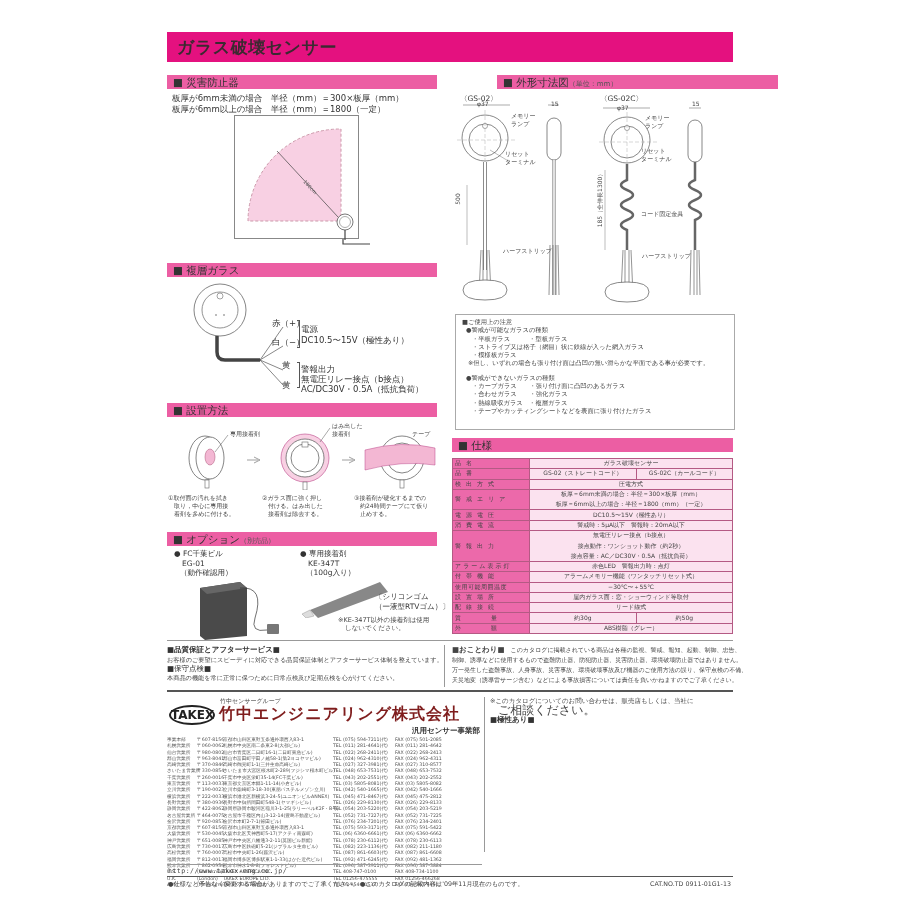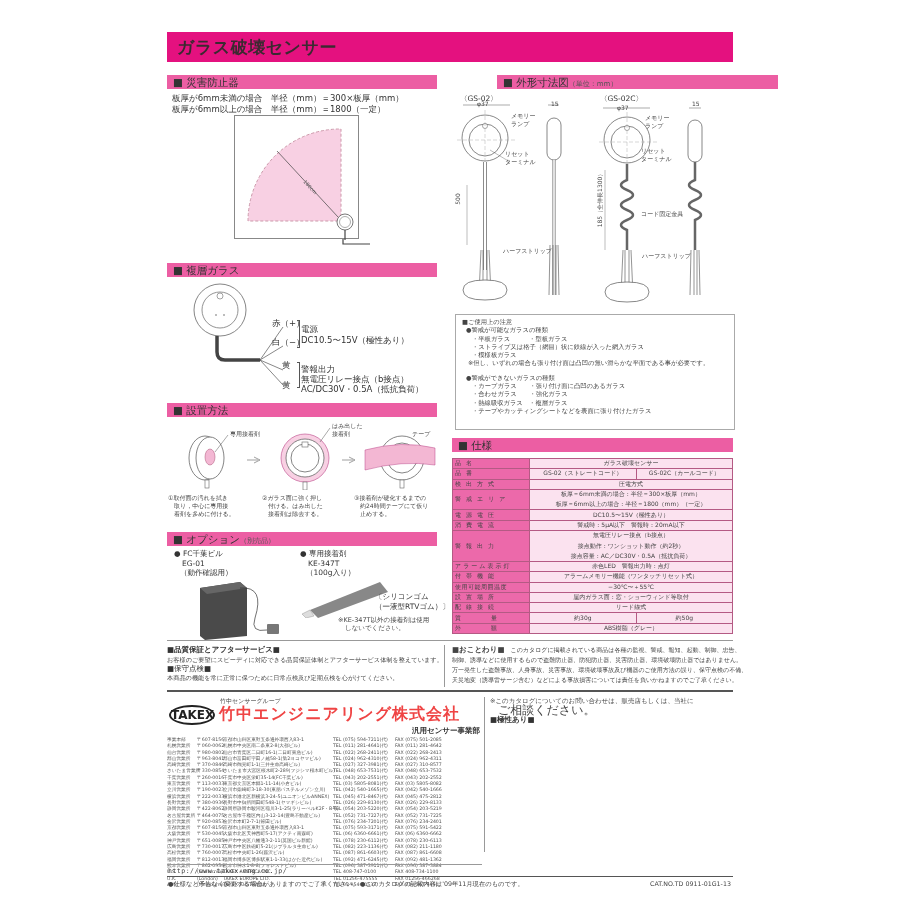--- a/index.html
+++ b/index.html
@@ -312,21 +312,21 @@
   <div class="tiny" style="font-size:6px;line-height:10px"><b style="font-size:7.5px">■おことわり■</b>　<span>このカタログに掲載されている商品は各種の監視、警戒、報知、起動、制御、忠告、</span></div>
   <div class="tiny" style="font-size:6px;line-height:10px">制御、誘導などに使用するもので盗難防止器、防犯防止器、災害防止器、環境破壊防止器ではありません。</div>
   <div class="tiny" style="font-size:6px;line-height:10px">万一発生した盗難事故、人身事故、災害事故、環境破壊事故及び機器のご使用方法の誤り、保守点検の不備、</div>
   <div class="tiny" style="font-size:6px;line-height:10px">天災地変（誘導雷サージ含む）などによる事故損害については責任を負いかねますのでご了承ください。</div>
 </div>
 <div class="abs hr-dark" style="left:167px; top:690px; width:566px;"></div>
 
 <div class="abs" style="left:167px; top:697px; width:315px; height:155px;">
   <div class="abs tiny" style="left:53px; top:0px;">竹中センサーグループ</div>
   <div class="abs" style="left:2px; top:8px; width:46px; height:20px; border:2px solid #222; border-radius:50%; text-align:center; font-size:12px; font-weight:bold; line-height:16px; color:#222;">TAKEX</div>
-  <div class="abs" style="left:52px; top:7px; font-size:16px; font-weight:bold; color:#ef4444; white-space:nowrap; letter-spacing:1px;">竹中エンジニアリング株式会社</div>
+  <div class="abs" style="left:52px; top:7px; font-size:16px; font-weight:bold; color:#7f1d1d; white-space:nowrap; letter-spacing:1px;">竹中エンジニアリング株式会社</div>
   <div class="abs small" style="right:2px; top:29px; font-weight:bold">汎用センサー事業部</div>
   <div class="abs" style="left:0; top:40px; width:315px;" id="office-list">
       <div class="office-row">
         <span style="width: 30px;">事業本部</span>
         <span style="width: 26px;">〒607-8156</span>
         <span style="width: 110px;">京都市山科区東野五条通外環西入83-1</span>
         <span style="width: 62px;">TEL (075) 594-7211(代)</span>
         <span style="width: 60px;">FAX (075) 501-2085</span>
       </div>
       <div class="office-row">

